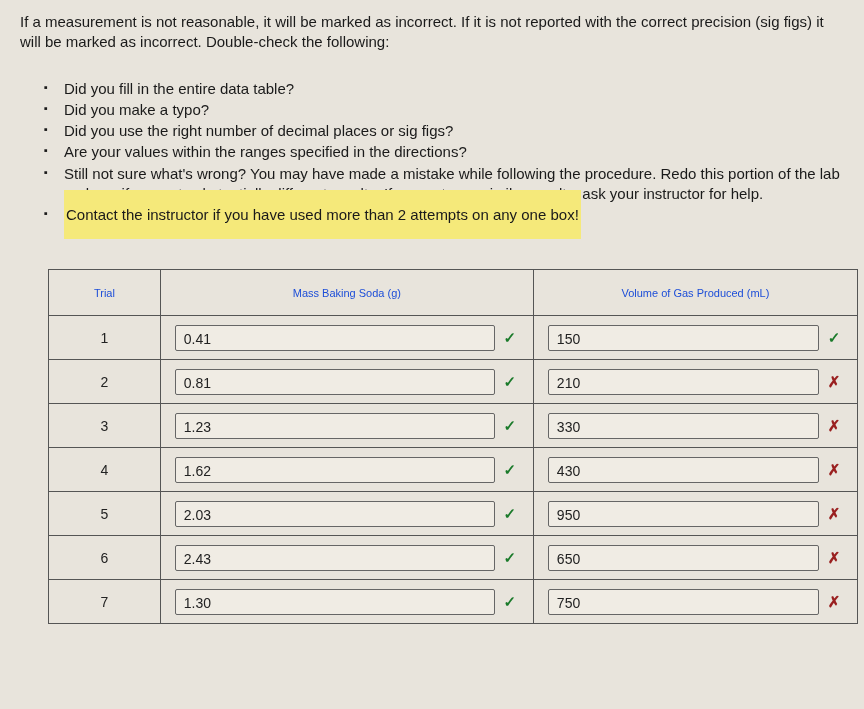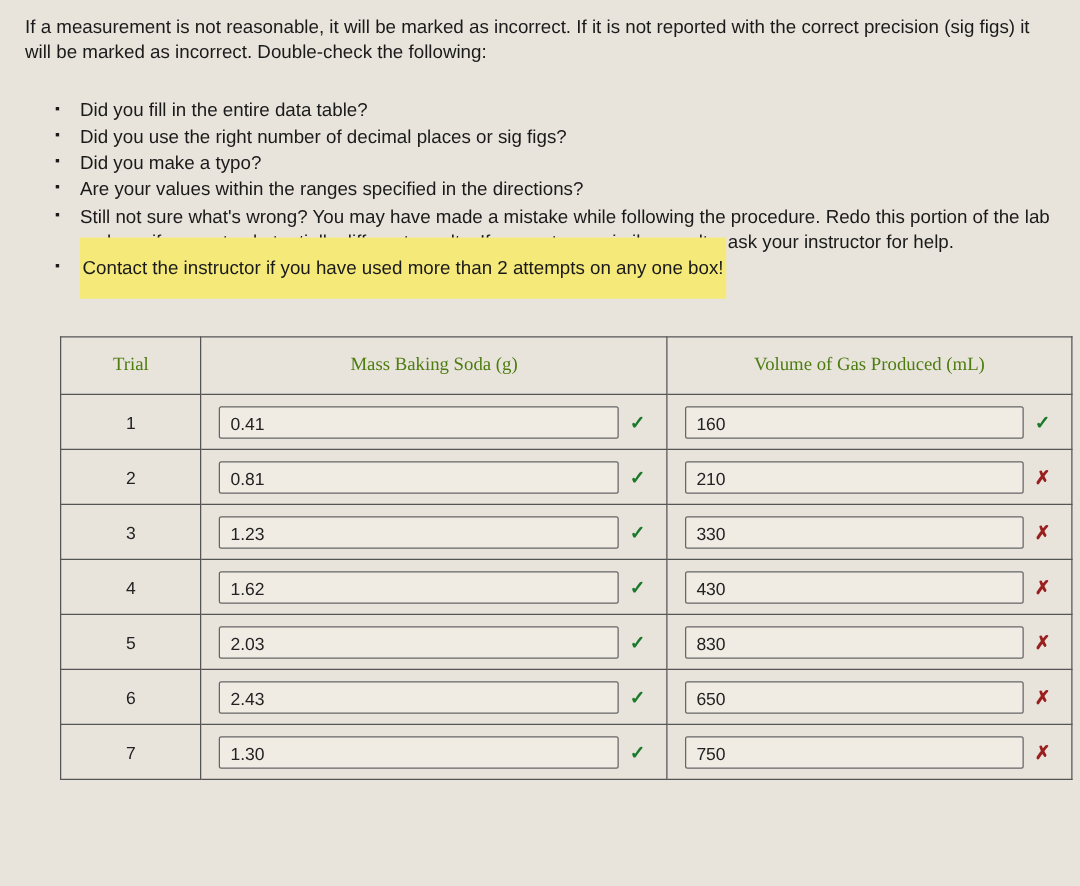--- a/index.html
+++ b/index.html
@@ -48,25 +48,24 @@
       width: 810px;
     }
     .data-table th, .data-table td {
       border: 1px solid #555;
       padding: 0;
       text-align: center;
       vertical-align: middle;
     }
     .data-table th {
       font-weight: normal;
-      font-size: 15px;
+      font-size: 11px;
       height: 46px;
-      color: #4d7c0f;
+      color: #1d4ed8;
       background: #e8e4dc;
-      font-family: Liberation Serif, serif;
     }
     .col-trial { width: 120px; }
     .col-mass { width: 398px; }
     .col-vol { width: 345px; }
     .data-table td {
       height: 44px;
       font-size: 14px;
     }
     .cell-input-wrap {
       display: flex;
@@ -99,22 +98,22 @@
       color: #222;
     }
   </style>
 </head>
 <body>
 
 <p class="intro">If a measurement is not reasonable, it will be marked as incorrect. If it is not reported with the correct precision (sig figs) it will be marked as incorrect. Double-check the following:</p>
 
 <ul class="bullet-list">
   <li><span>Did you fill in the entire data table?</span></li>
+  <li><span>Did you make a typo?</span></li>
   <li><span>Did you use the right number of decimal places or sig figs?</span></li>
-  <li><span>Did you make a typo?</span></li>
   <li><span>Are your values within the ranges specified in the directions?</span></li>
   <li><span>Still not sure what's wrong? You may have made a mistake while following the procedure. Redo this portion of the lab and see if you get substantially different results. If you get very similar results, ask your instructor for help.</span></li>
   <li><span class="highlight">Contact the instructor if you have used more than 2 attempts on any one box!</span></li>
 </ul>
 
 <table class="data-table">
   <thead>
     <tr>
       <th class="col-trial">Trial</th>
       <th class="col-mass">Mass Baking Soda (g)</th>
@@ -125,21 +124,21 @@
       <tr>
         <td><span class="trial-num">1</span></td>
         <td>
           <div class="cell-input-wrap">
             <div class="value-box">0.41</div>
             <span class="mark correct">✓</span>
           </div>
         </td>
         <td>
           <div class="cell-input-wrap">
-            <div class="value-box">160</div>
+            <div class="value-box">150</div>
             <span class="mark correct">✓</span>
           </div>
         </td>
       </tr>
       <tr>
         <td><span class="trial-num">2</span></td>
         <td>
           <div class="cell-input-wrap">
             <div class="value-box">0.81</div>
             <span class="mark correct">✓</span>
@@ -185,21 +184,21 @@
       <tr>
         <td><span class="trial-num">5</span></td>
         <td>
           <div class="cell-input-wrap">
             <div class="value-box">2.03</div>
             <span class="mark correct">✓</span>
           </div>
         </td>
         <td>
           <div class="cell-input-wrap">
-            <div class="value-box">830</div>
+            <div class="value-box">950</div>
             <span class="mark incorrect">✗</span>
           </div>
         </td>
       </tr>
       <tr>
         <td><span class="trial-num">6</span></td>
         <td>
           <div class="cell-input-wrap">
             <div class="value-box">2.43</div>
             <span class="mark correct">✓</span>

